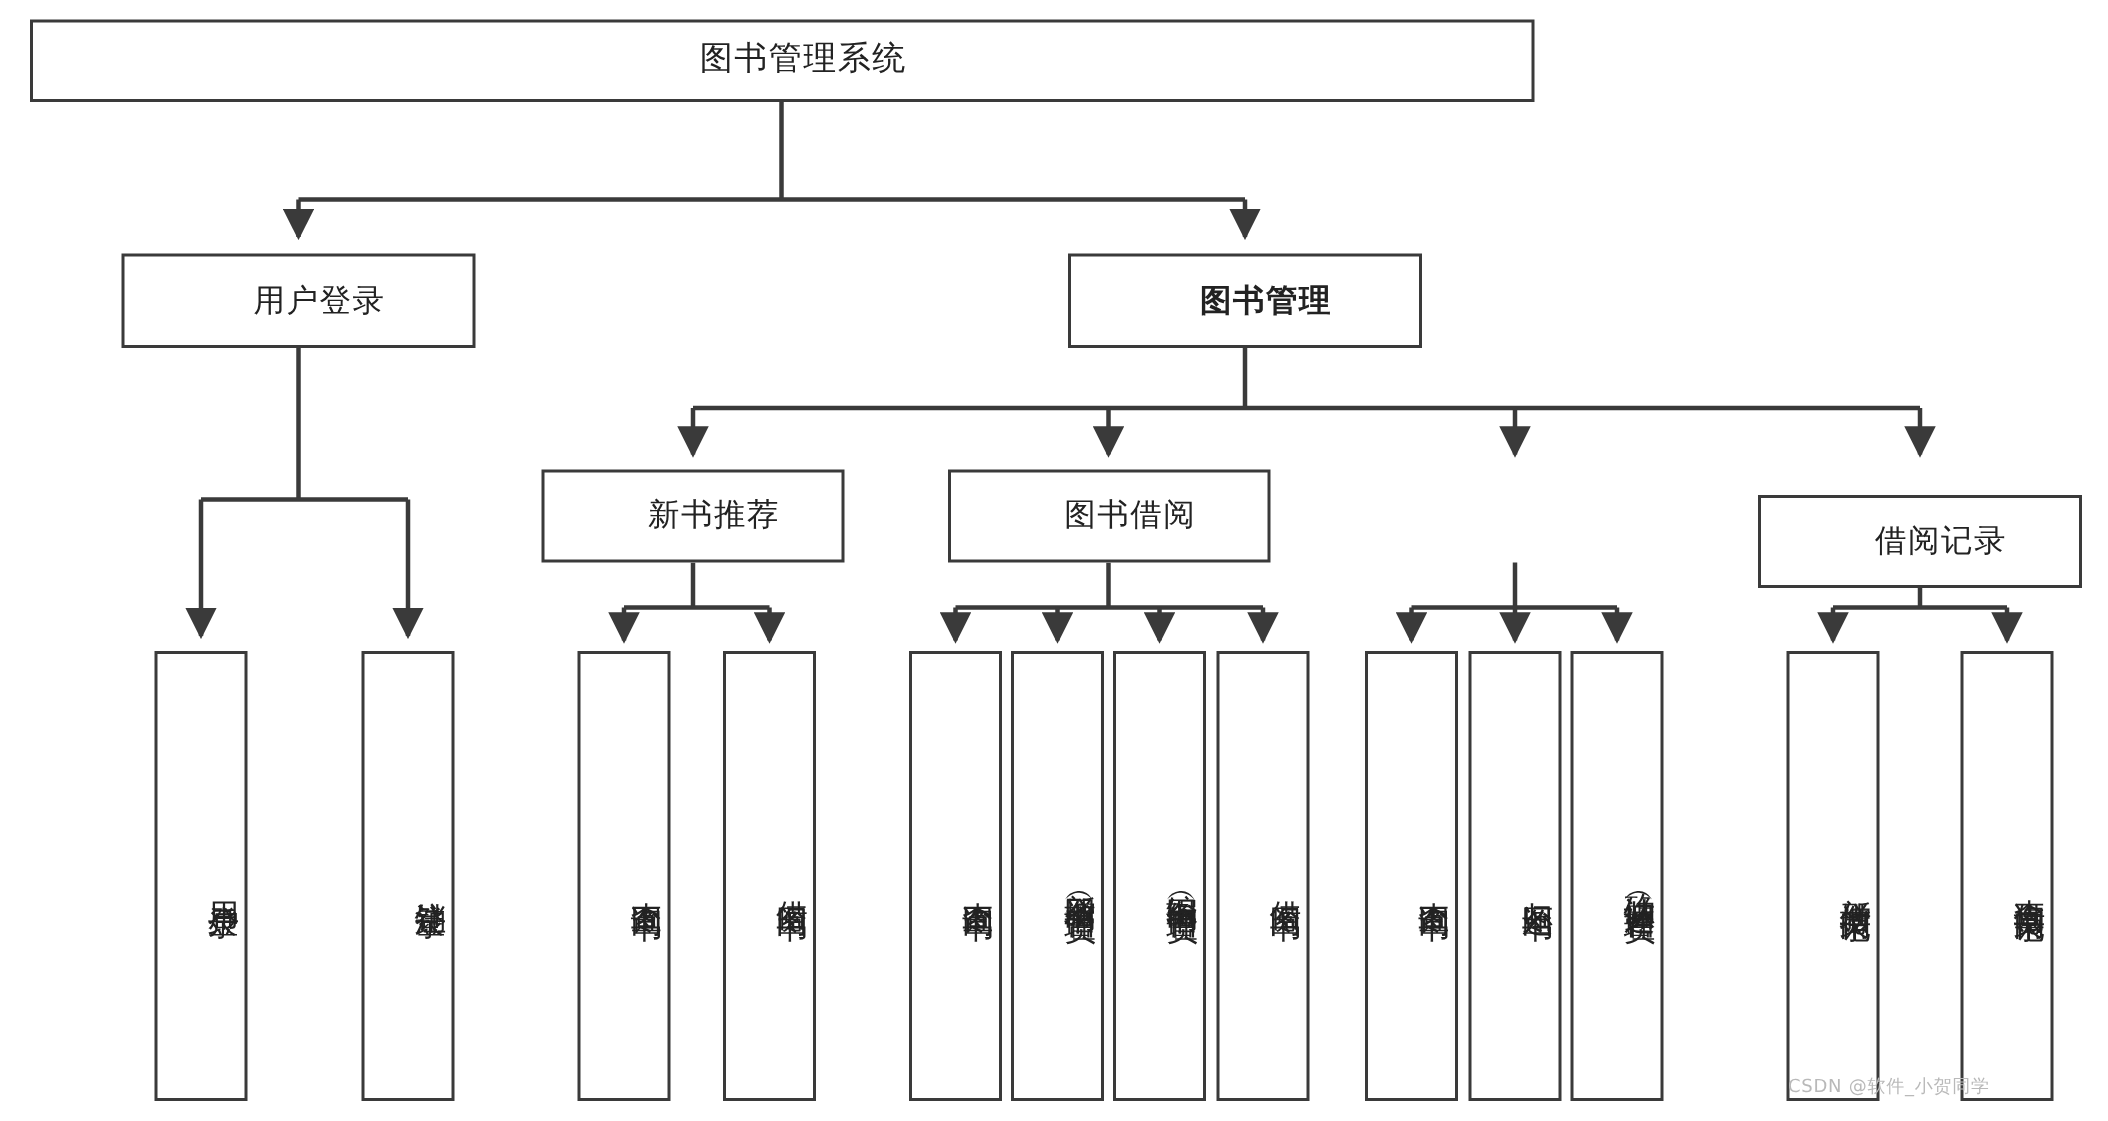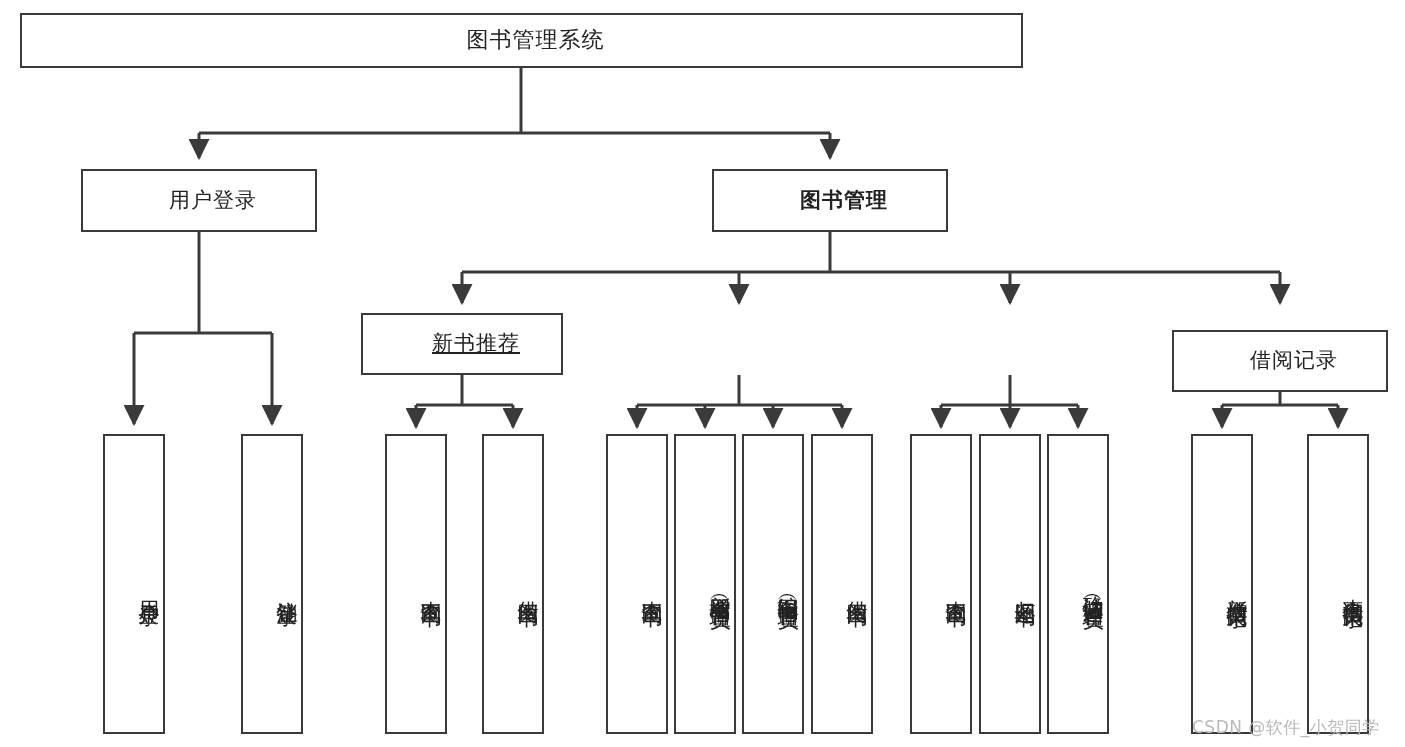--- a/index.html
+++ b/index.html
@@ -57,21 +57,21 @@
     justify-content: center;
   }
   .node.vert .vlabel {
     writing-mode: vertical-rl;
     text-orientation: upright;
     display: block;
     white-space: nowrap;
   }
   .watermark {
     position: absolute;
-    font-size: 17px;
+    font-size: 12px;
     color: #b9b9b9;
     white-space: nowrap;
     letter-spacing: 0.5px;
   }
 </style>
 </head>
 <body>
 
 <div id="diagram">
 
@@ -129,22 +129,25 @@
     <span>图书管理系统</span>
   </div>
 
   <div class="node horiz" style="left:81px; top:169px; width:236px; height:63px;">
     <span>用户登录</span>
   </div>
   <div class="node horiz" style="left:712px; top:169px; width:236px; height:63px;font-weight:bold;">
     <span>图书管理</span>
   </div>
 
-  <div class="node horiz" style="left:361px; top:313px; width:202px; height:62px;text-decoration:underline;">
+  <div class="node horiz" style="left:361px; top:313px; width:202px; height:62px;">
     <span>新书推荐</span>
+  </div>
+  <div class="node horiz" style="left:632px; top:313px; width:215px; height:62px;">
+    <span>图书借阅</span>
   </div>
   <div class="node horiz" style="left:1172px; top:330px; width:216px; height:62px;">
     <span>借阅记录</span>
   </div>
 
   <div class="node vert" style="left:103px; top:434px; width:62px; height:300px;">
     <span class="vlabel">用户登录</span>
   </div>
   <div class="node vert" style="left:241px; top:434px; width:62px; height:300px;">
     <span class="vlabel">注销登录</span>

